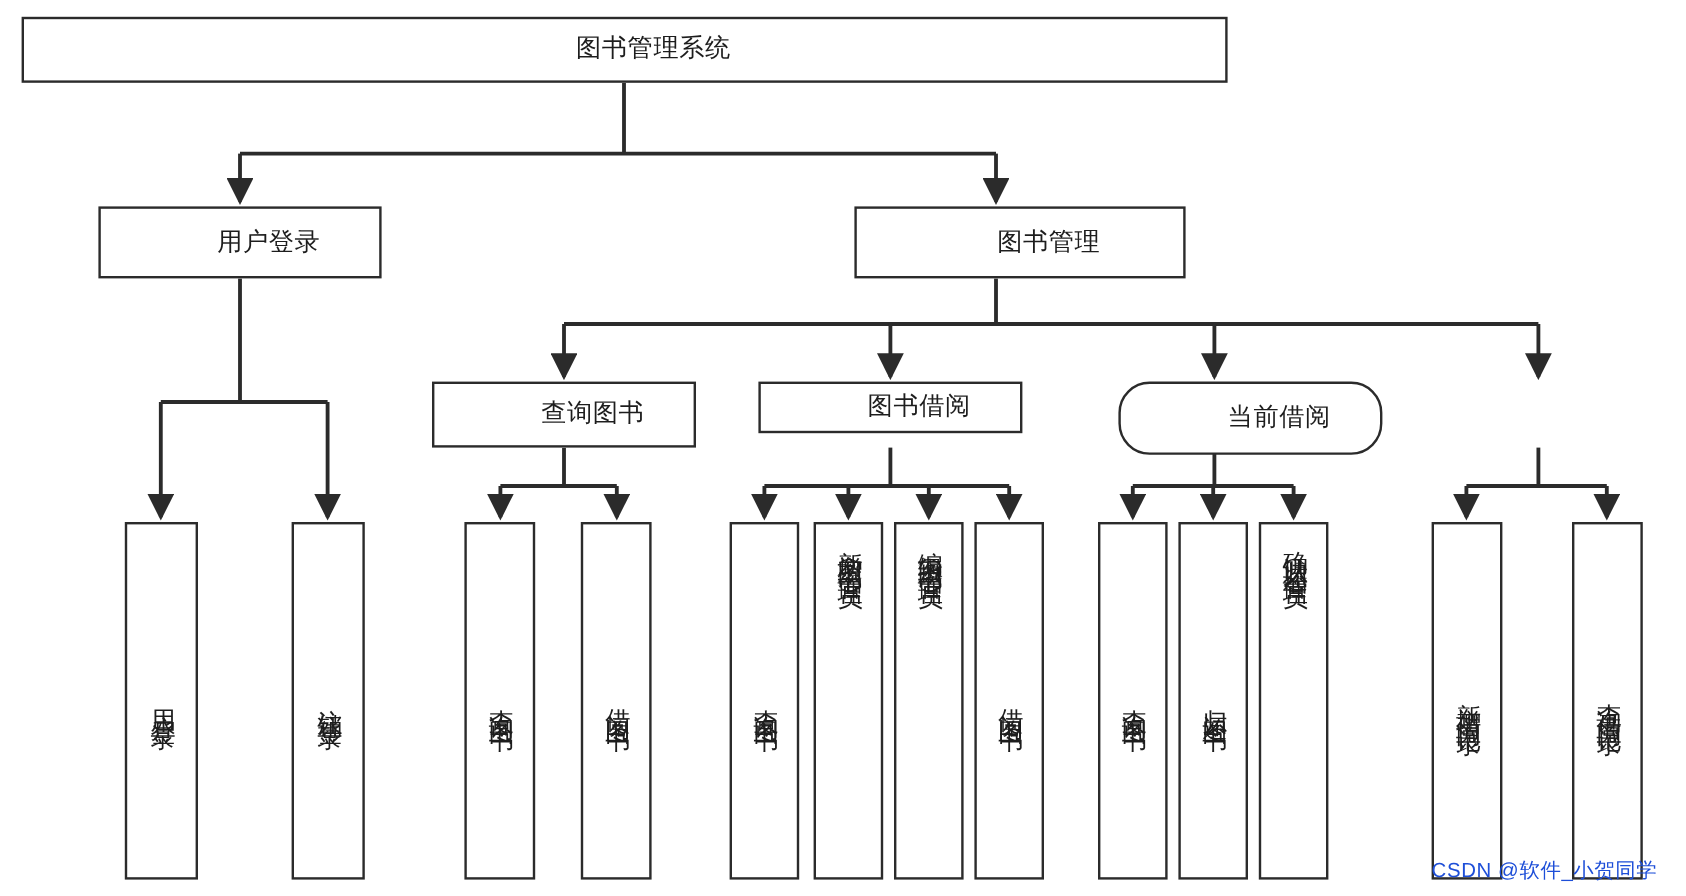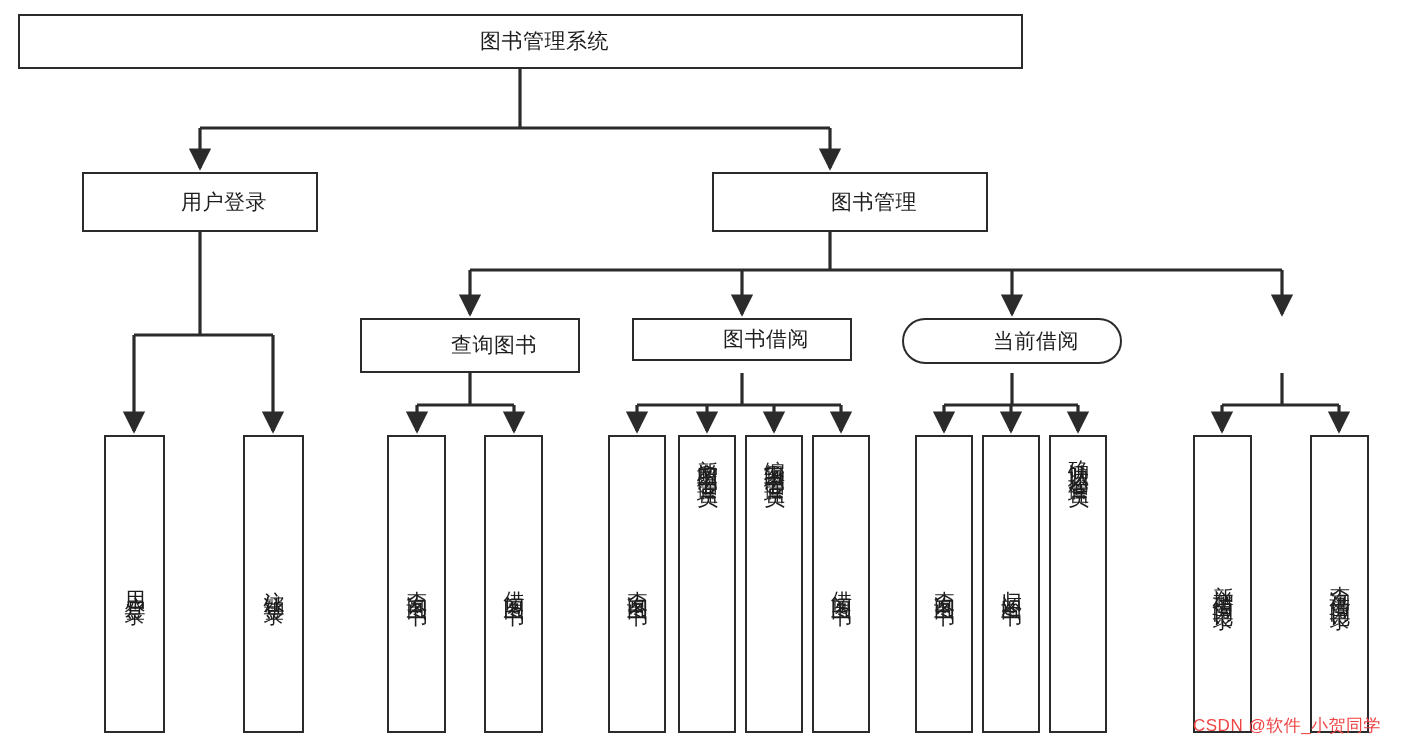--- a/index.html
+++ b/index.html
@@ -62,21 +62,21 @@
   
   .node.vertical.top-aligned {
     align-items: flex-start;
   }
   .node.vertical.top-aligned .node-label {
     letter-spacing: 4px;
   }
   .watermark {
     position: absolute;
     font-size: 17px;
-    color: #ef4444;
+    color: #1d4ed8;
     white-space: nowrap;
     z-index: 3;
     letter-spacing: 0.5px;
   }
 </style>
 </head>
 <body>
 
 <div id="canvas">
 
@@ -140,21 +140,21 @@
   <div class="node" id="n-l2-1" style="left: 712px; top: 172px; width: 276px; height: 60px;">
     <span class="node-label">图书管理</span>
   </div>
 
   <div class="node" id="n-l3-0" style="left: 360px; top: 318px; width: 220px; height: 55px;">
     <span class="node-label">查询图书</span>
   </div>
   <div class="node" id="n-l3-1" style="left: 632px; top: 318px; width: 220px; height: 43px;">
     <span class="node-label">图书借阅</span>
   </div>
-  <div class="node" id="n-l3-2" style="left: 902px; top: 318px; width: 220px; height: 46px; border-radius: 26px;">
+  <div class="node" id="n-l3-2" style="left: 932px; top: 318px; width: 220px; height: 61px; border-radius: 26px;">
     <span class="node-label">当前借阅</span>
   </div>
 
   <div class="node vertical" id="n-leaf-0" style="left: 104px; top: 435px; width: 61px; height: 298px;">
     <span class="node-label">用户登录</span>
   </div>
   <div class="node vertical" id="n-leaf-1" style="left: 243px; top: 435px; width: 61px; height: 298px;">
     <span class="node-label">注销登录</span>
   </div>
   <div class="node vertical" id="n-leaf-2" style="left: 387px; top: 435px; width: 59px; height: 298px;">

